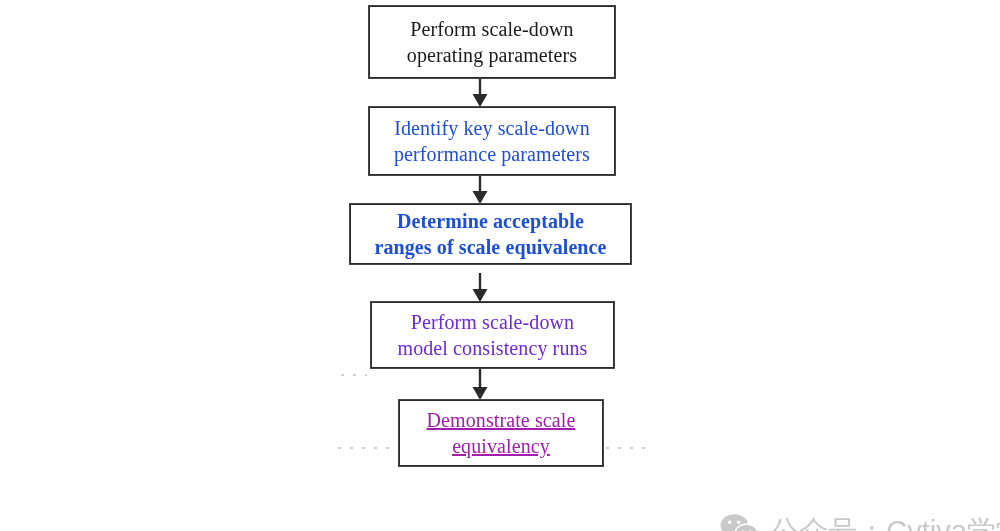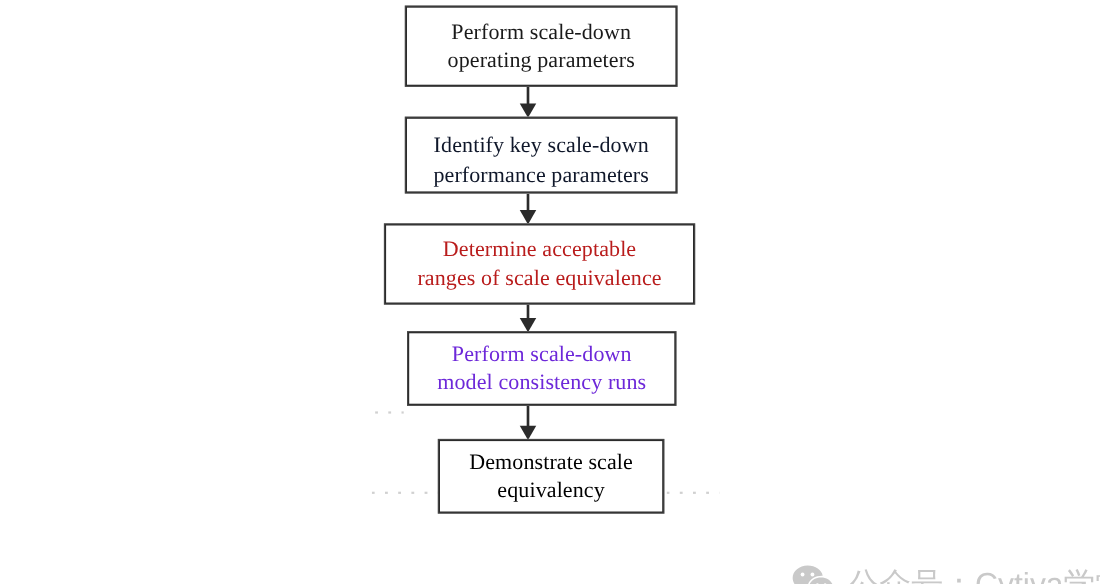--- a/index.html
+++ b/index.html
@@ -110,36 +110,36 @@
 
   <div class="speckle" style="left: 341px; top: 374px; width: 26px;"></div>
   <div class="speckle" style="left: 338px; top: 447px; width: 62px;"></div>
   <div class="speckle" style="left: 606px; top: 447px; width: 48px;"></div>
 
   <div class="node" style="left: 368px; top: 5px; width: 248px; height: 74px; border-color: rgb(43, 43, 43); color: rgb(26, 26, 26);">
     <span class="node-label">Perform scale-down
 operating parameters</span>
   </div>
 
-  <div class="node" style="left: 368px; top: 106px; width: 248px; height: 70px; border-color: rgb(43, 43, 43); color: #0f172a; align-items: flex-end;">
+  <div class="node" style="left: 368px; top: 106px; width: 248px; height: 70px; border-color: rgb(43, 43, 43); color: #1d4ed8;">
     <span class="node-label">Identify key scale-down
 performance parameters</span>
   </div>
 
-  <div class="node" style="left: 349px; top: 203px; width: 283px; height: 74px; border-color: rgb(43, 43, 43); color: #b91c1c;">
+  <div class="node" style="left: 349px; top: 203px; width: 283px; height: 62px; border-color: rgb(43, 43, 43); color: #1d4ed8; font-weight: bold;">
     <span class="node-label">Determine acceptable
 ranges of scale equivalence</span>
   </div>
 
   <div class="node" style="left: 370px; top: 301px; width: 245px; height: 68px; border-color: rgb(43, 43, 43); color: #6d28d9;">
     <span class="node-label">Perform scale-down
 model consistency runs</span>
   </div>
 
-  <div class="node" style="left: 398px; top: 399px; width: 206px; height: 68px; border-color: rgb(43, 43, 43); color: #000000;">
+  <div class="node" style="left: 398px; top: 399px; width: 206px; height: 68px; border-color: rgb(43, 43, 43); color: #a21caf; text-decoration: underline;">
     <span class="node-label">Demonstrate scale
 equivalency</span>
   </div>
 
   <div id="watermark" style="left: 672px; top: 484px; color: rgb(201, 201, 201);">
     <span class="wechat-icon">
       <svg width="38" height="32" viewBox="0 0 38 32" aria-hidden="true">
 
         <path fill="#c9c9c9" d="M14.2 1.2C6.6 1.2 .6 6.3 .6 12.5c0 3.5 1.9 6.6 5 8.7l-1.3 4.1 4.6-2.4c1.5.4 3 .7 4.6.7h.9a10.6 10.6 0 0 1-.3-2.5c0-6 5.8-10.8 13-10.8h.8C27.1 5.3 21.3 1.2 14.2 1.2z"></path>
         <circle fill="#ffffff" cx="9.6" cy="9.3" r="1.75"></circle>

